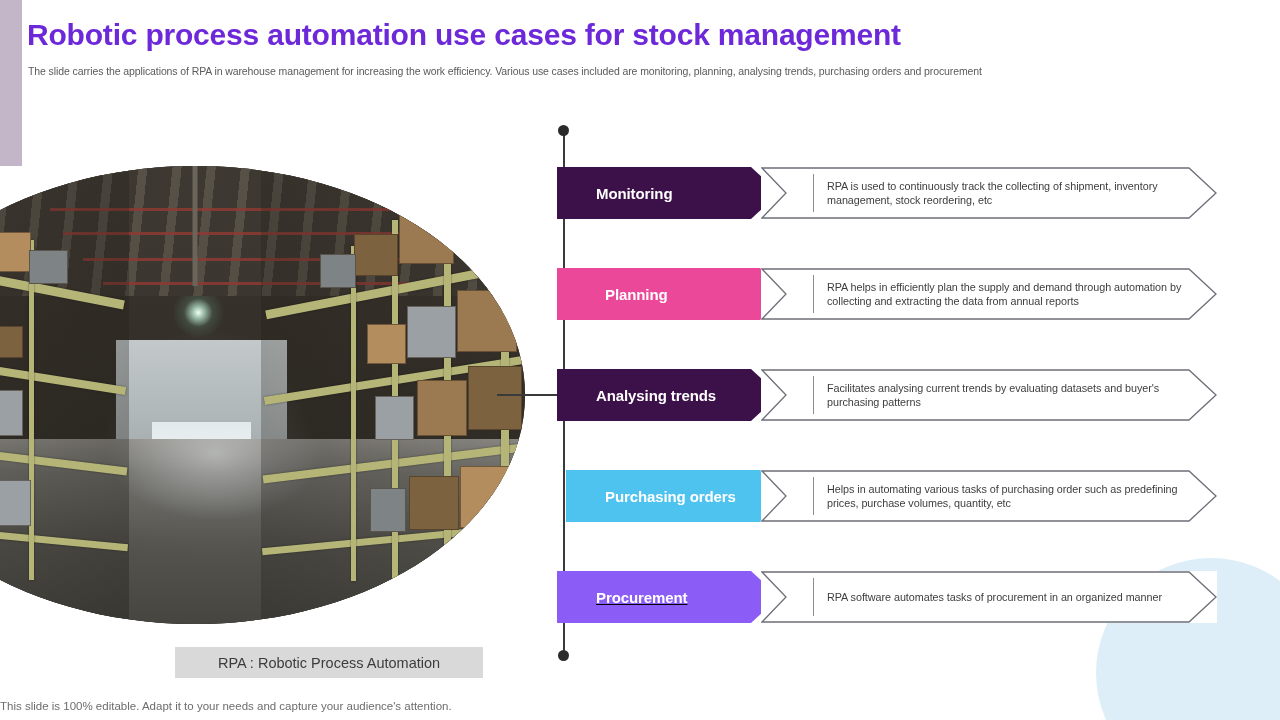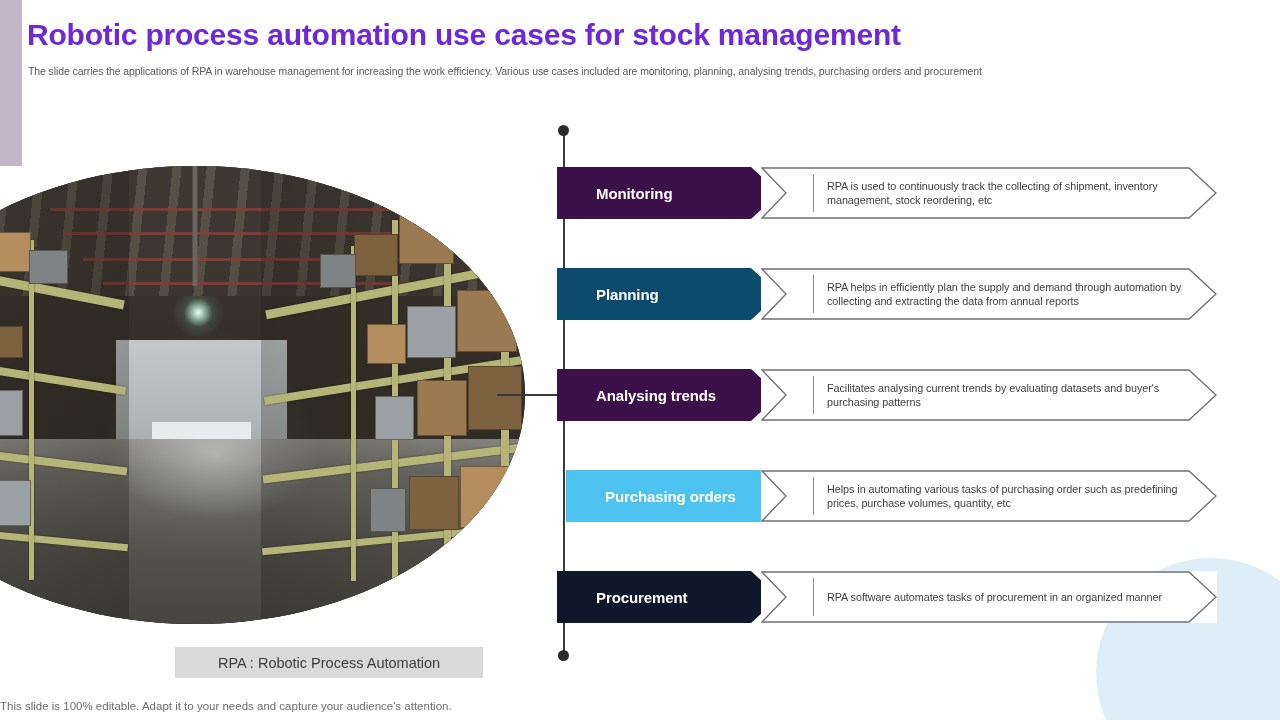--- a/index.html
+++ b/index.html
@@ -391,21 +391,21 @@
     <div class="desc-hex">
       <svg viewBox="0 0 456 52" preserveAspectRatio="none">
         <path d="M1 1 L428 1 L455 26 L428 51 L1 51 L25 26 Z" fill="#ffffff" stroke="#6E6E78" stroke-width="1.3"></path>
       </svg>
       <div class="desc-divider"></div>
       <div class="desc-text">RPA is used to continuously track the collecting of shipment, inventory management, stock reordering, etc</div>
     </div>
   </div>
 
   <div class="row" style="top:268px;">
-    <div class="label-chev" style="background:#0c4a6e;">
+    <div class="label-chev" style="background:#ec4899;padding-left:9px;">
       <span class="label-text">Planning</span>
     </div>
     <div class="stub"></div>
     <div class="stub-dot"></div>
     <div class="desc-hex">
       <svg viewBox="0 0 456 52" preserveAspectRatio="none">
         <path d="M1 1 L428 1 L455 26 L428 51 L1 51 L25 26 Z" fill="#ffffff" stroke="#6E6E78" stroke-width="1.3"></path>
       </svg>
       <div class="desc-divider"></div>
       <div class="desc-text">RPA helps in efficiently plan the supply and demand through automation by collecting and extracting the data from annual reports</div>
@@ -436,21 +436,21 @@
     <div class="desc-hex">
       <svg viewBox="0 0 456 52" preserveAspectRatio="none">
         <path d="M1 1 L428 1 L455 26 L428 51 L1 51 L25 26 Z" fill="#ffffff" stroke="#6E6E78" stroke-width="1.3"></path>
       </svg>
       <div class="desc-divider"></div>
       <div class="desc-text">Helps in automating various tasks of purchasing order such as predefining prices, purchase volumes, quantity, etc</div>
     </div>
   </div>
 
   <div class="row" style="top:571px;">
-    <div class="label-chev" style="background:#0f172a;">
+    <div class="label-chev" style="background:#8b5cf6;text-decoration:underline;">
       <span class="label-text">Procurement</span>
     </div>
     <div class="stub"></div>
     <div class="stub-dot"></div>
     <div class="desc-hex">
       <svg viewBox="0 0 456 52" preserveAspectRatio="none">
         <path d="M1 1 L428 1 L455 26 L428 51 L1 51 L25 26 Z" fill="#ffffff" stroke="#6E6E78" stroke-width="1.3"></path>
       </svg>
       <div class="desc-divider"></div>
       <div class="desc-text">RPA software automates tasks of procurement in an organized manner</div>

